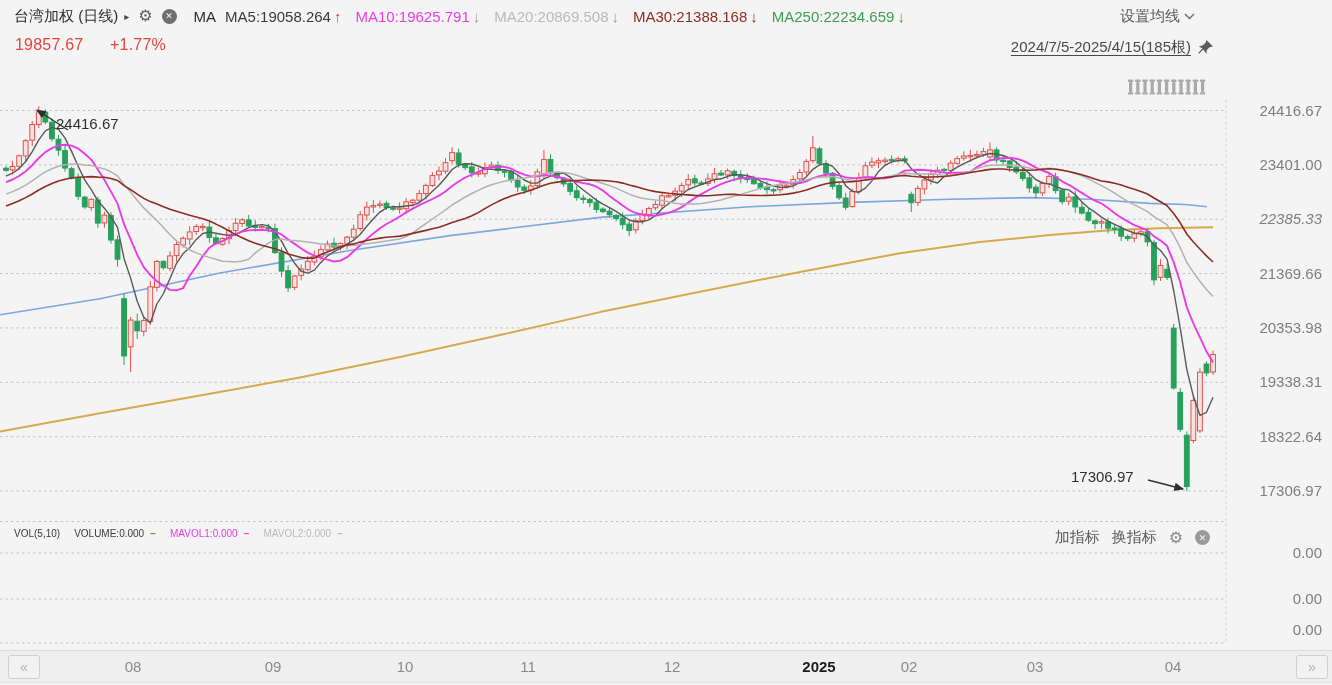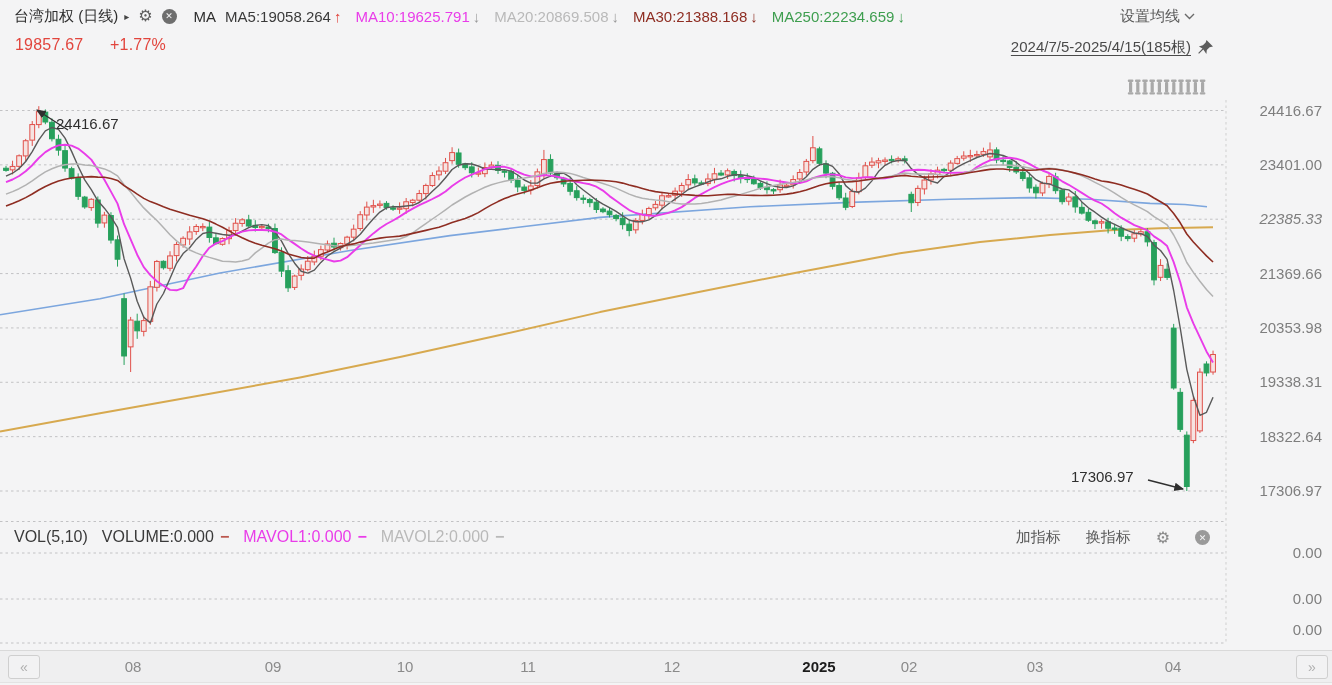--- a/index.html
+++ b/index.html
@@ -20,24 +20,24 @@
                font-size:15px;color:#5a5a5a;cursor:default;}
   
   .hdr2{position:absolute;left:15px;top:36px;font-size:16px;color:#e2453d;letter-spacing:.2px;}
   .hdr2 .chg{margin-left:22px;}
   .range-wrap{position:absolute;top:38px;right:118px;display:flex;align-items:center;gap:6px;}
   .range-link{font-size:15px;color:#4a4a4a;text-decoration:underline;text-underline-offset:3px;}
   
   .ylab{position:absolute;width:86px;text-align:right;font-size:15px;color:#7e7e7e;line-height:18px;}
   .anno{position:absolute;font-size:15px;color:#2f2f2f;}
   
-  .volhdr{position:absolute;left:14px;top:528px;display:flex;align-items:center;gap:14px;font-size:16px;white-space:nowrap;}
+  .volhdr{position:absolute;left:14px;top:528px;display:flex;align-items:center;gap:14px;font-size:10px;white-space:nowrap;}
   .vol-item{display:inline-flex;gap:6px;}
   .dash{font-weight:bold;}
-  .volhdr-right{position:absolute;top:528px;right:122px;display:flex;align-items:center;gap:25px;font-size:15px;color:#5a5a5a;}
+  .volhdr-right{position:absolute;top:528px;right:122px;display:flex;align-items:center;gap:12px;font-size:15px;color:#5a5a5a;}
   
   .xaxis{position:absolute;left:0;top:650px;width:1332px;height:31px;background:#efeff0;
          border-top:1px solid #d9d9d9;border-bottom:1px solid #e3e3e3;}
   .xlab{position:absolute;top:7px;transform:translateX(-50%);font-size:15px;color:#8a8a8a;}
   .xlab.strong{color:#1c1c1c;font-weight:600;text-align:right;}
   .nav-btn{position:absolute;top:4px;width:30px;height:22px;border:1px solid #cfcfcf;border-radius:3px;
            background:#f2f2f3;color:#b0b0b0;font-size:14px;display:flex;align-items:center;justify-content:center;}
   #chart-svg{position:absolute;left:0;top:0;}
 </style>
 </head>

